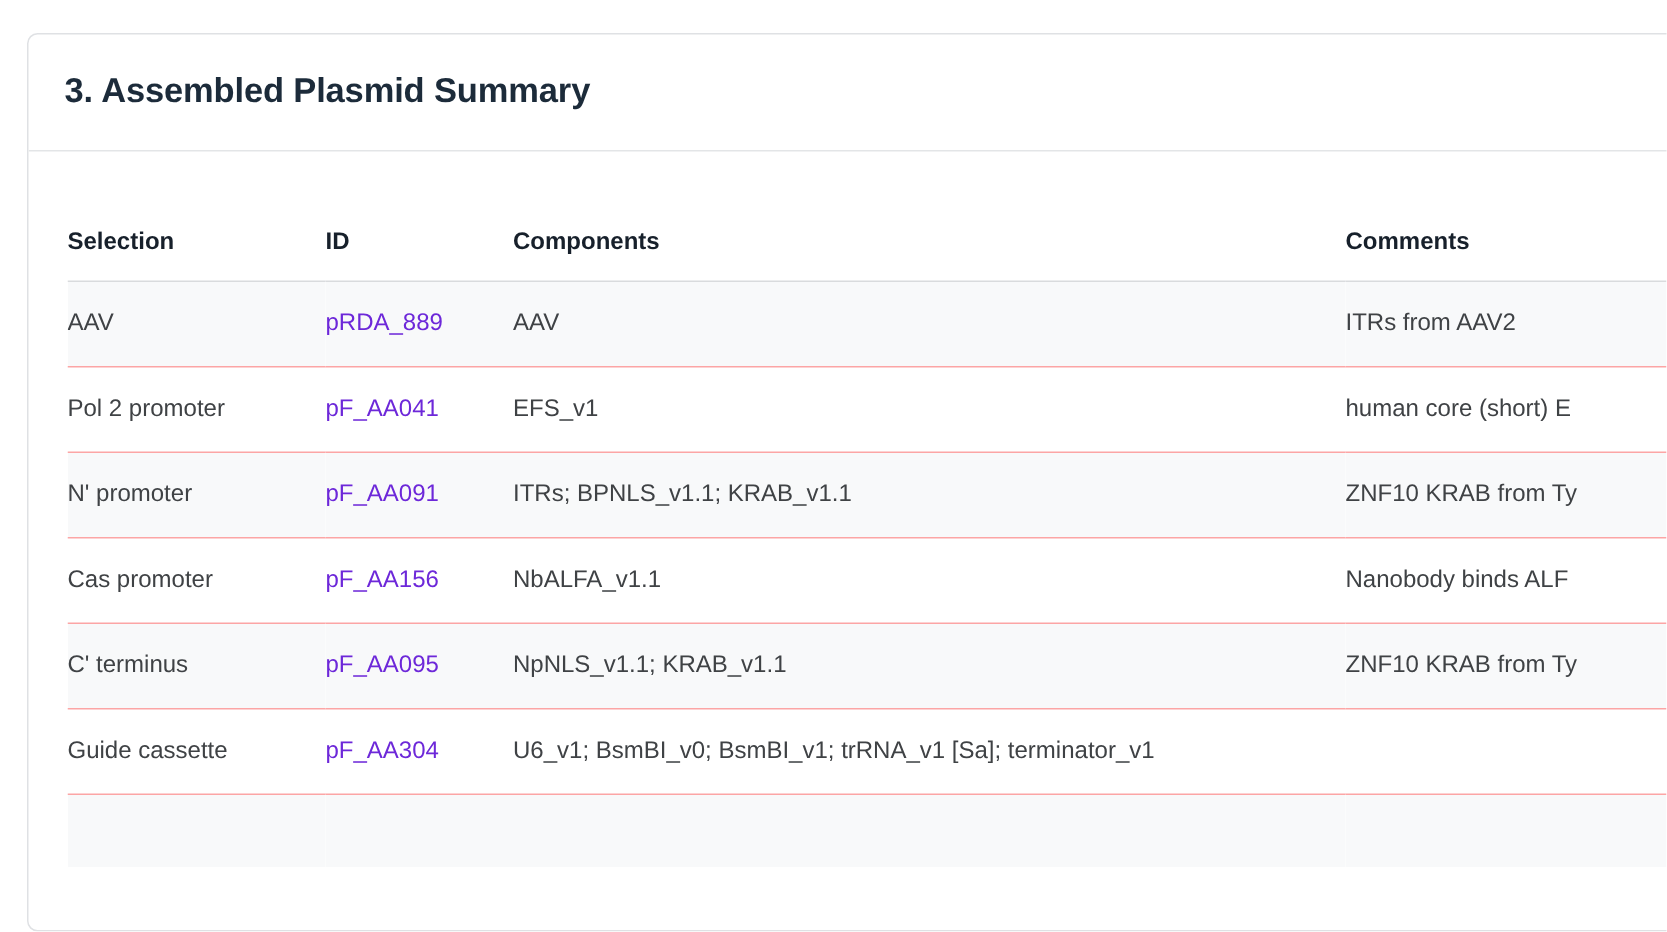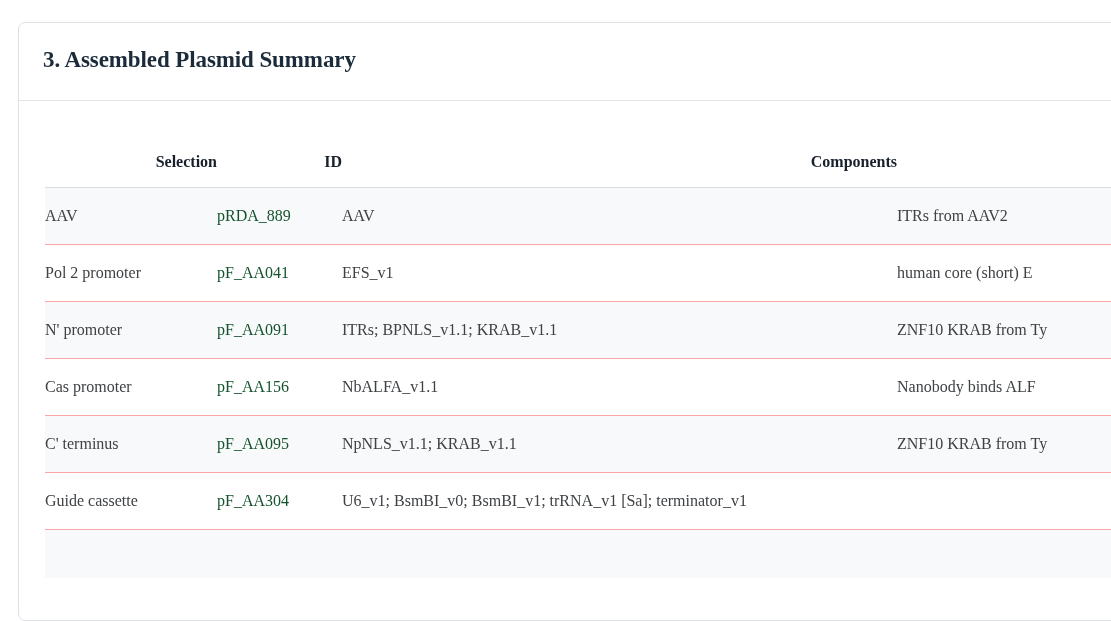--- a/index.html
+++ b/index.html
@@ -10,21 +10,20 @@
     height: 621px;
     overflow: hidden;
     font-family: "Liberation Sans", sans-serif;
   }
 
   #root {
     position: relative;
     width: 1111px;
     height: 507px;
     background: #ffffff;
-    font-family: Liberation Serif, serif;
   }
 
   
   .card {
     position: absolute;
     left: 18px;
     top: 22px;
     width: 1160px;           
     height: 599px;
     background: #ffffff;
@@ -72,21 +71,21 @@
     font-size: 16px;
     color: #3f4245;
   }
 
   table.plasmid-table col.c-selection  { width: 172px; }
   table.plasmid-table col.c-id         { width: 125px; }
   table.plasmid-table col.c-components { width: 555px; }
   table.plasmid-table col.c-comments   { width: 388px; }
 
   table.plasmid-table thead th {
-    text-align: right;
+    text-align: left;
     font-size: 16px;
     font-weight: bold;
     color: #17202b;
     padding: 0 0 16px 0;
     height: 70px;
     vertical-align: bottom;
     border-bottom: 1px solid #d9dbdd;
     white-space: nowrap;
   }
 
@@ -107,21 +106,21 @@
   table.plasmid-table tbody tr.filler td {
     height: 48px;
     background: #f8f9fa;
     border-bottom: none;
   }
 
   .cell-pad { padding-left: 12px; }
   th.cell-pad { padding-left: 12px; }
 
   a.id-link {
-    color: #14532d;
+    color: #6d28d9;
     text-decoration: none;
     cursor: pointer;
   }
 </style>
 </head>
 <body>
 
 <div id="root">
 
   <div class="card">

